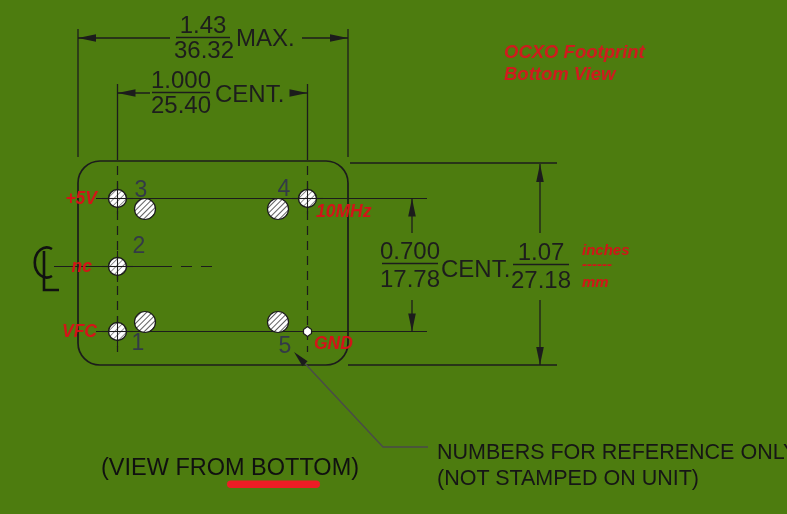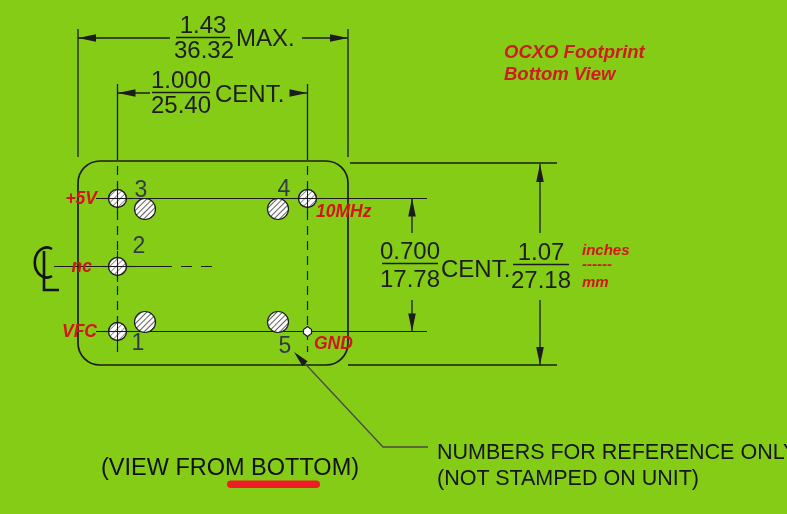--- a/index.html
+++ b/index.html
@@ -1,16 +1,16 @@
 <!DOCTYPE html>
 <html><head>
 <meta charset="utf-8">
 <style>
   html,body{margin:0;padding:0;background:#ffffff;}
-  .stage{position:relative;width:787px;height:514px;background:#84cc16;overflow:hidden;
+  .stage{position:relative;width:787px;height:514px;background:#4d7c0f;overflow:hidden;
          font-family:"Liberation Sans",sans-serif;}
   svg text{user-select:none;}
   .ln{stroke:#1c1c1c;stroke-width:1.3;fill:none;}
   .ln-thin{stroke:#1c1c1c;stroke-width:1.1;fill:none;}
   .outline{stroke:#1c1c1c;stroke-width:1.7;fill:none;}
   .arrow{fill:#1c1c1c;stroke:none;}
   .dash-cl{stroke:#1c1c1c;stroke-width:1.2;fill:none;stroke-dasharray:9 6;}
   .dash-h{stroke:#1c1c1c;stroke-width:1.2;fill:none;stroke-dasharray:11 9;}
   .dim-text{font:24px "Liberation Sans",sans-serif;fill:#1d1d1d;}
   .red-label{font:italic bold 17.5px "Liberation Sans",sans-serif;fill:#d31418;}

